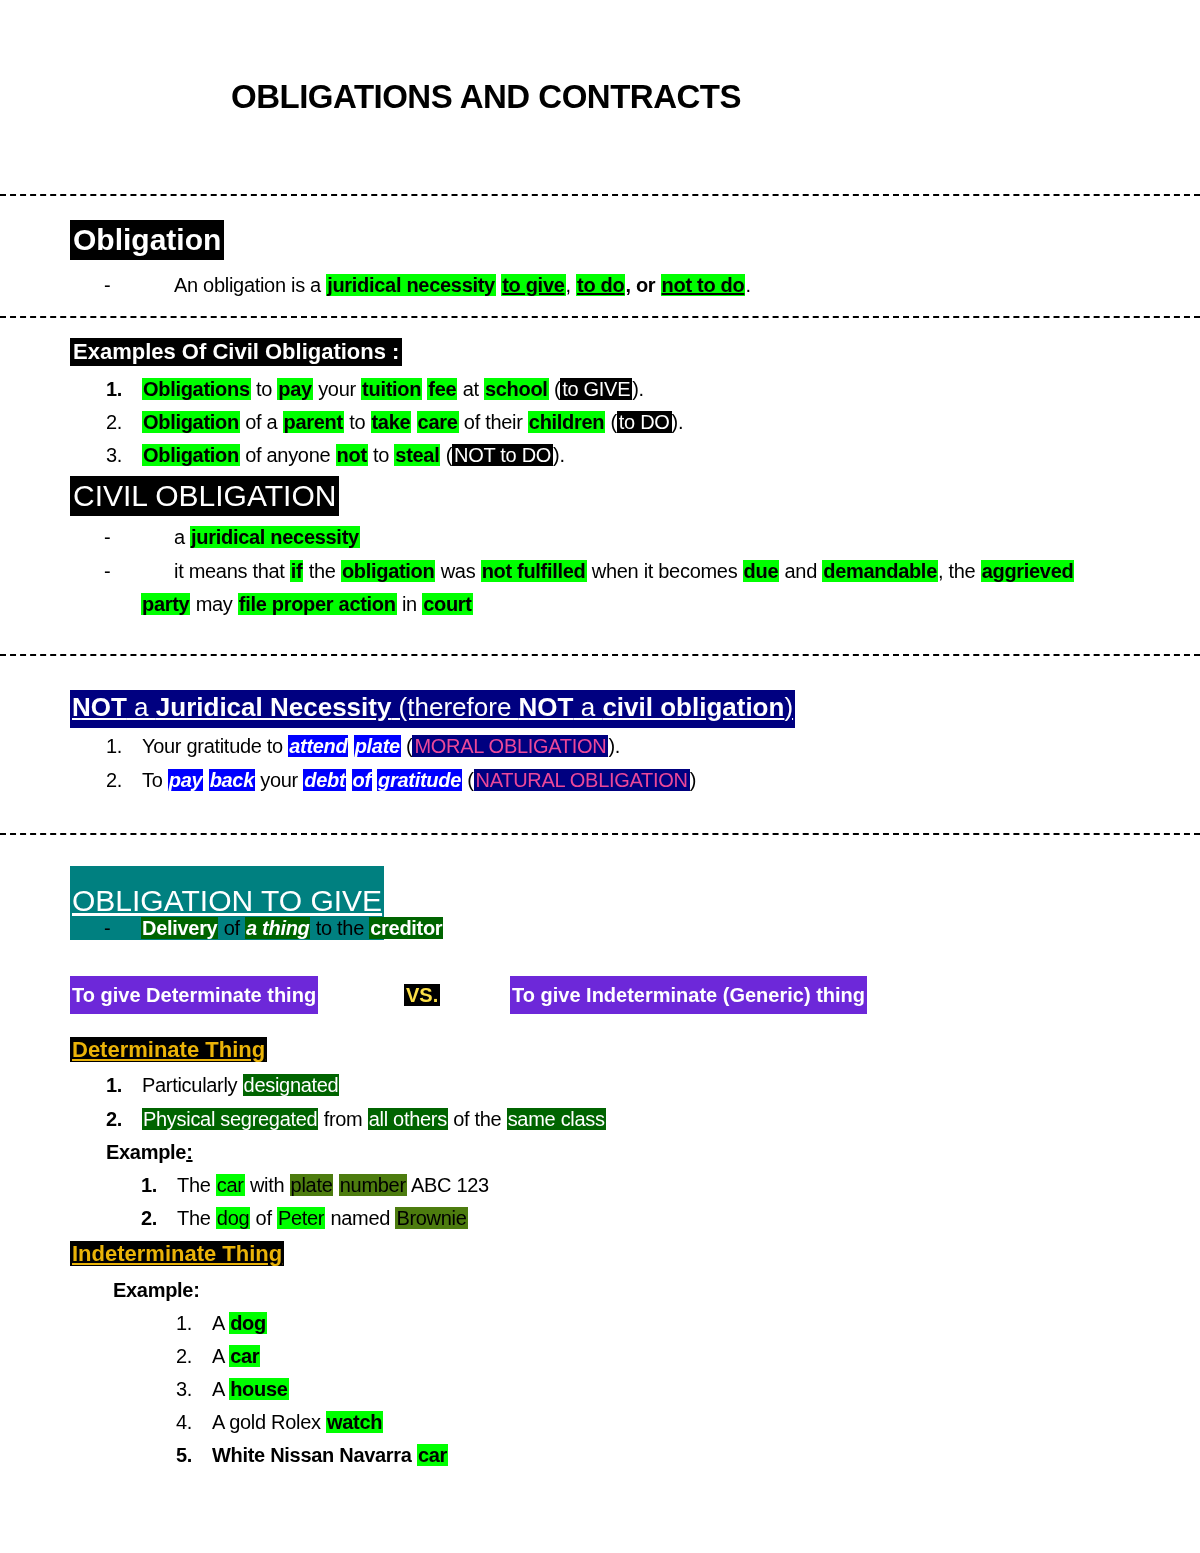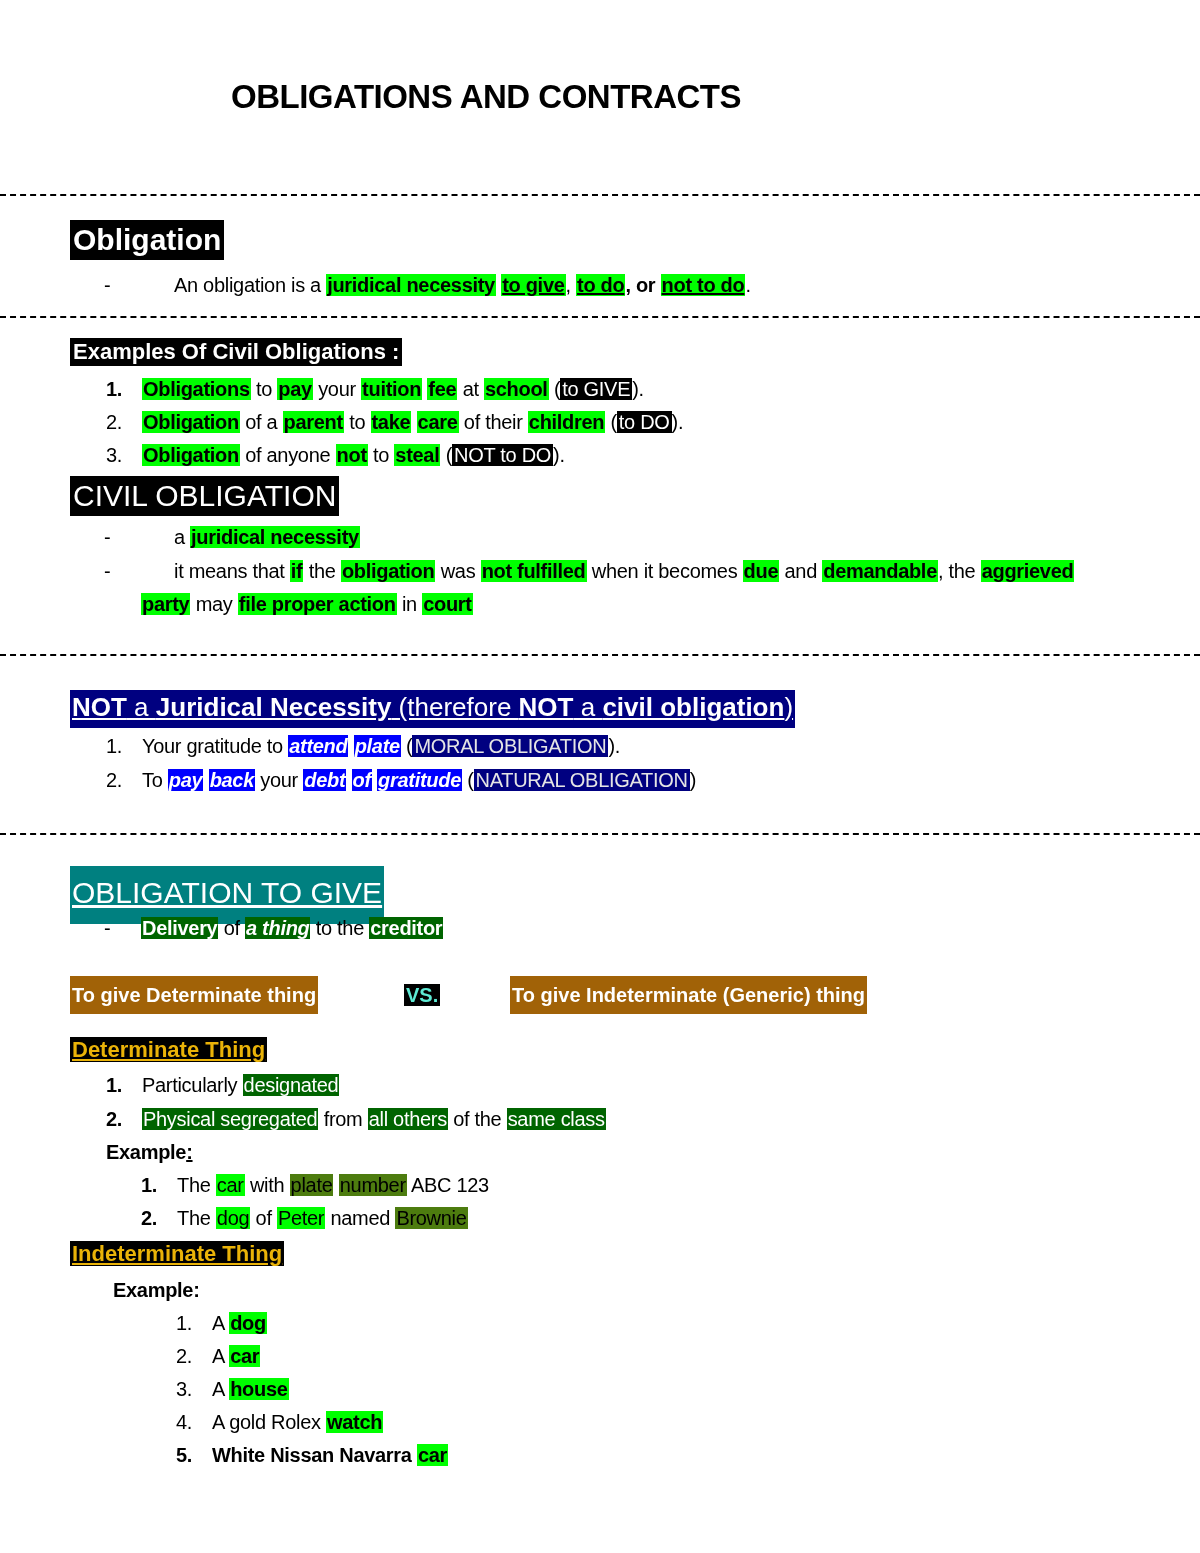--- a/index.html
+++ b/index.html
@@ -28,33 +28,33 @@
   .bullet { display: inline-block; width: 70px; }
   .num { display: inline-block; width: 36px; }
   .g { background: #00ff00; font-weight: bold; padding: 0 1px; }
   .gu { background: #00ff00; font-weight: bold; text-decoration: underline; text-decoration-thickness: 2px; padding: 0 1px; }
   .dg { background: #006400; color: #fff; padding: 0 1px; }
   .dgb { background: #006400; color: #fff; font-weight: bold; padding: 0 1px; }
   .dgi { background: #006400; color: #fff; font-style: italic; font-weight: bold; padding: 0 1px; }
   .y { background: #4d7c0f; padding: 0 1px; }
   .blk { background: #000; color: #fff; padding: 0 2px; }
   .blu { background: #0000ff; color: #fff; font-style: italic; font-weight: bold; padding: 0 1px; }
-  .navy { background: #000080; color: #e5e5e5; padding: 0 2px; }
+  .navy { background: #000080; color: #ec4899; padding: 0 2px; }
   .navy-hdr {
     background: #000080; color: #fff; font-size: 26px; line-height: 34px;
     text-decoration: underline; padding: 0 2px; display: inline-block;
     border-bottom: 4px double #000080;
   }
   .teal-hdr {
     background: #008080; color: #fff; font-size: 30px; line-height: 38px;
-    text-decoration: underline; padding: 8px 2px; display: inline-block;
+    text-decoration: underline; padding: 16px 2px; display: inline-block;
     border-bottom: 4px double #008080;
   }
-  .teal { background: #a16207; color: #fff; font-weight: bold; padding: 8px 2px; font-size: 20px; line-height: 28px; }
-  .vs { background: #000; color: #5eead4; font-weight: bold; padding: 0 2px; font-size: 20px; line-height: 28px; }
+  .teal { background: #6d28d9; color: #fff; font-weight: bold; padding: 8px 2px; font-size: 20px; line-height: 28px; }
+  .vs { background: #000; color: #fde047; font-weight: bold; padding: 0 2px; font-size: 20px; line-height: 28px; }
   .ul-hdr { background: #000; color: #eab308; font-weight: bold; font-size: 22px; line-height: 28px; text-decoration: underline; padding: 0 2px; }
   b { font-weight: bold; }
 </style>
 </head>
 <body>
 
 <div class="page">
 
   <div class="abs doc-title">OBLIGATIONS AND CONTRACTS</div>
 

